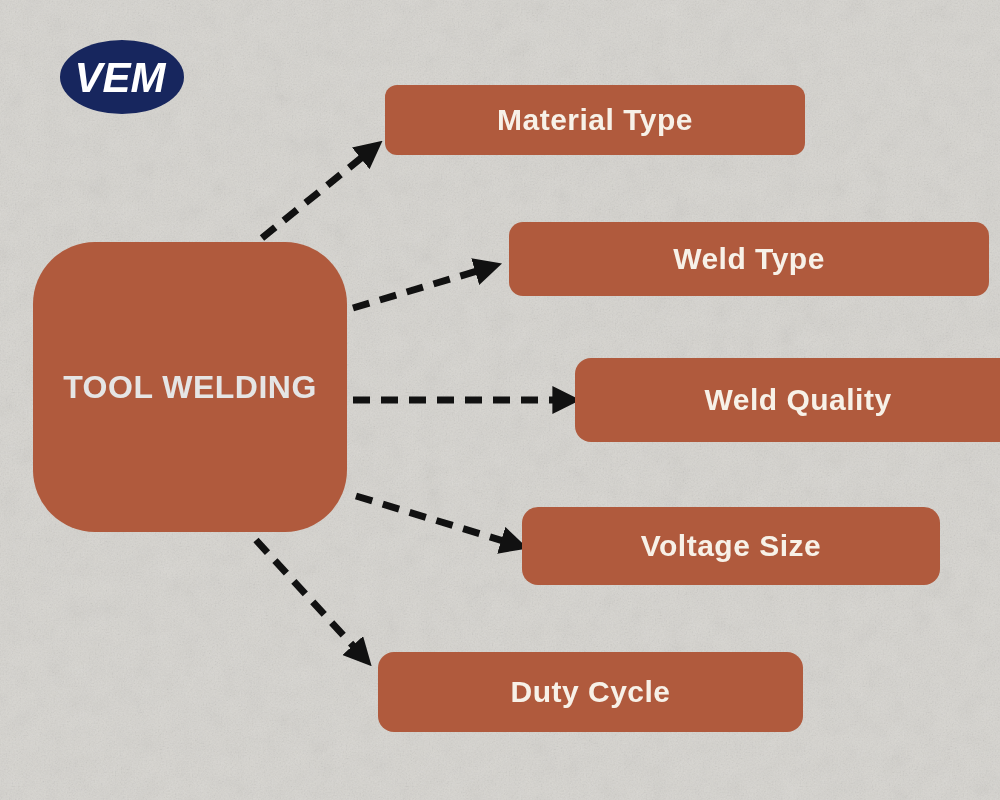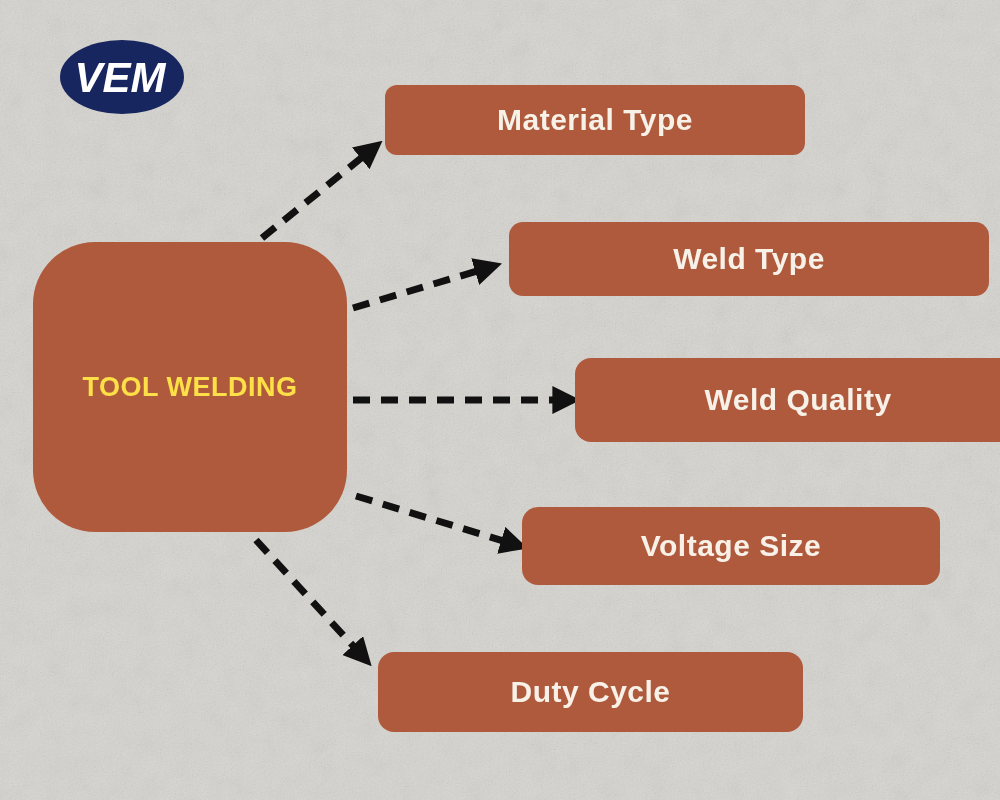--- a/index.html
+++ b/index.html
@@ -36,22 +36,22 @@
     border-radius: 62px;
     background: #b05a3d;
     display: flex;
     flex-direction: column;
     align-items: center;
     justify-content: center;
     z-index: 2;
     text-align: center;
   }
   .center-box .line {
-    color: #fde047;
-    font-size: 27px;
+    color: #e5e5e5;
+    font-size: 32px;
     font-weight: bold;
     line-height: 38px;
     letter-spacing: 0.5px;
   }
   .factor-box {
     position: absolute;
     background: #b05a3d;
     display: flex;
     align-items: center;
     justify-content: center;

